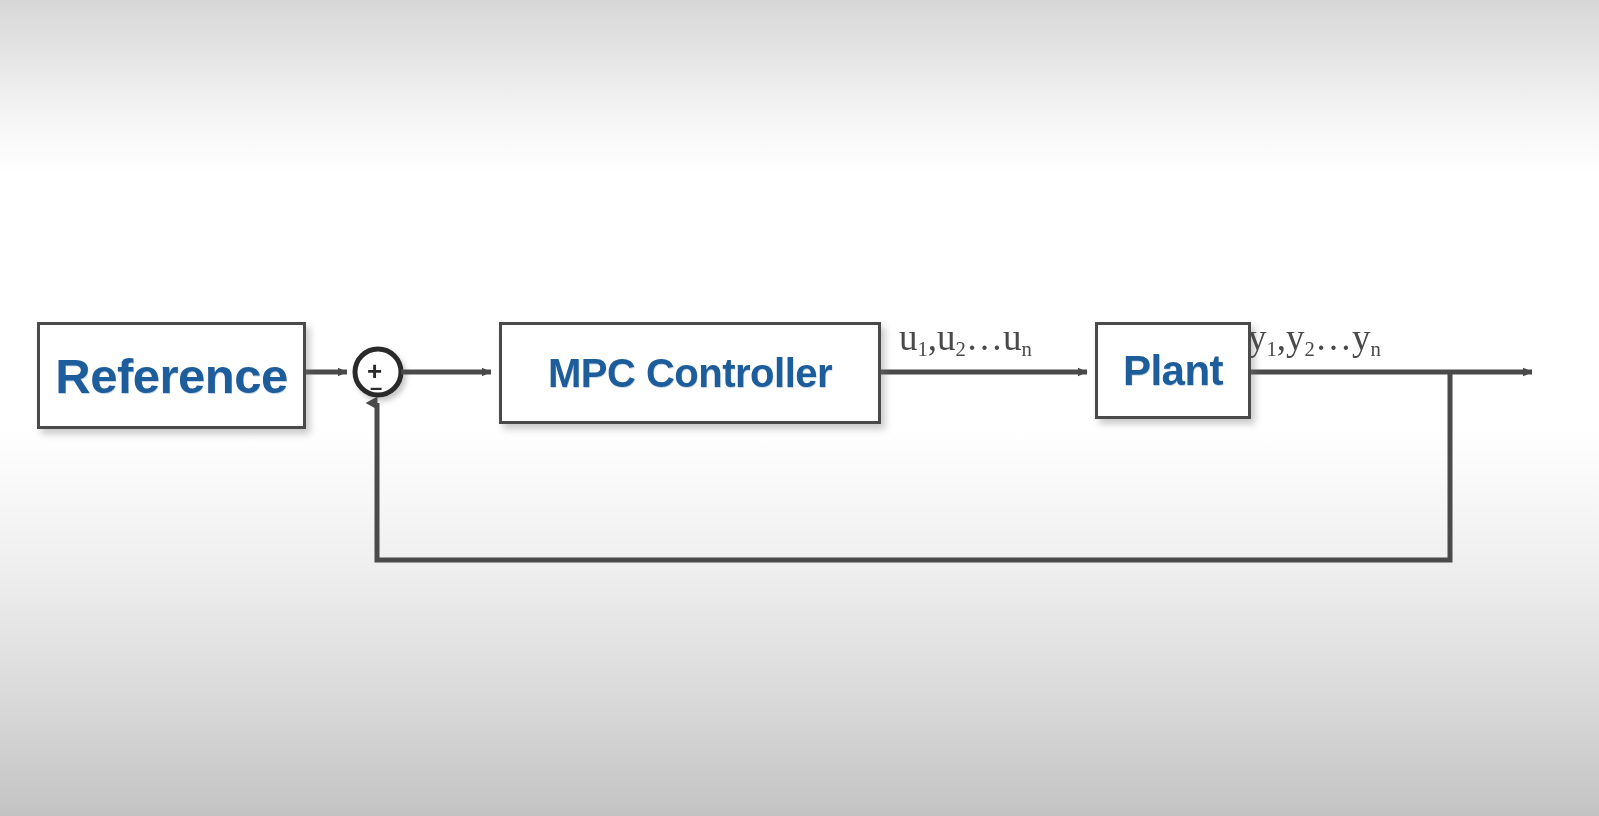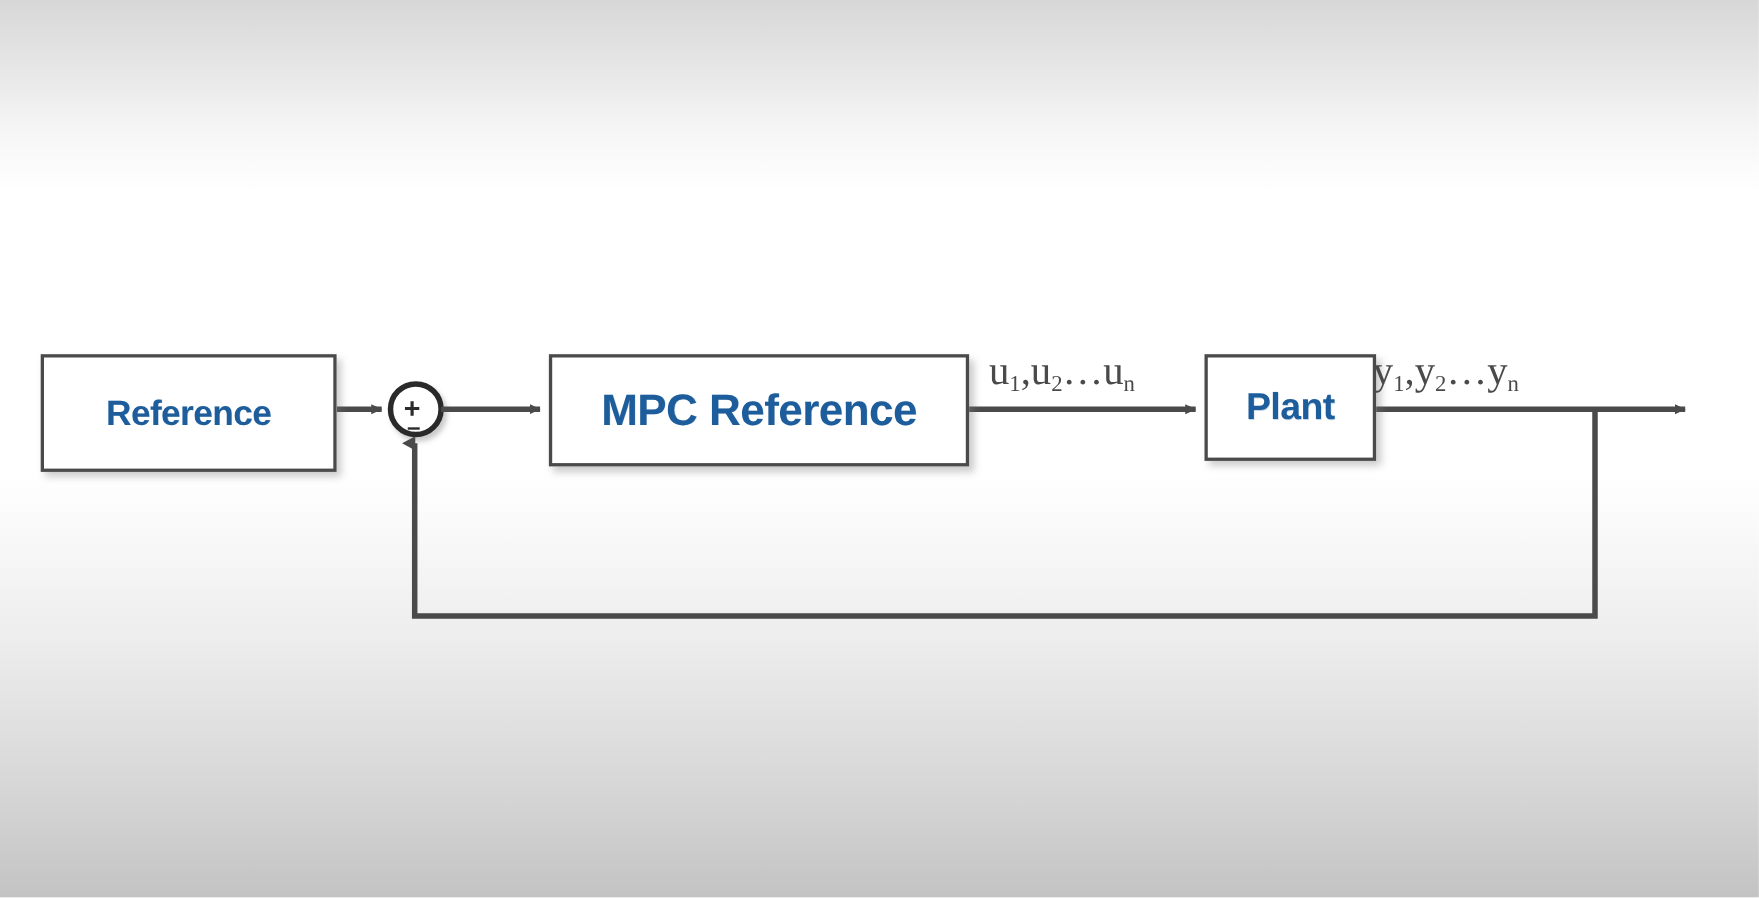--- a/index.html
+++ b/index.html
@@ -55,33 +55,33 @@
     font-weight: bold;
     letter-spacing: -0.5px;
     white-space: nowrap;
     text-shadow: 0.5px 0.5px 0px rgba(29,93,155,0.25);
   }
 
   #block-reference {
     left: 37px;  top: 322px;
     width: 269px; height: 107px;
   }
-  #block-reference .block-label { font-size: 32px; }
+  #block-reference .block-label { font-size: 49px; }
 
   #block-mpc {
     left: 499px; top: 322px;
     width: 382px; height: 102px;
   }
   #block-mpc .block-label { font-size: 40px; }
 
   #block-plant {
     left: 1095px; top: 322px;
     width: 156px; height: 97px;
   }
-  #block-plant .block-label { font-size: 34px; }
+  #block-plant .block-label { font-size: 42px; }
 
   
   .signal-label {
     position: absolute;
     color: #4a4a4a;
     font-size: 37px;
     font-weight: normal;
     white-space: nowrap;
     letter-spacing: 0px;
     font-family: Liberation Serif, serif;
@@ -154,21 +154,21 @@
     <g>
       <path d="M1450,372 L1450,560 L377,560 L377,403" fill="none" stroke="#4a4a4a" stroke-width="5" stroke-linejoin="miter" marker-end="url(#arrow-up)"></path>
     </g>
   </svg>
 
   <div class="block" id="block-reference">
     <span class="block-label">Reference</span>
   </div>
 
   <div class="block" id="block-mpc">
-    <span class="block-label">MPC Reference</span>
+    <span class="block-label">MPC Controller</span>
   </div>
 
   <div class="block" id="block-plant">
     <span class="block-label">Plant</span>
   </div>
 
   <span class="sum-sign" id="sum-plus">+</span>
   <span class="sum-sign" id="sum-minus">–</span>
 
   <span class="signal-label" id="label-u"><span>u</span><sub>1</sub><span>,</span><span>u</span><sub>2</sub><span>…</span><span>u</span><sub>n</sub></span>

